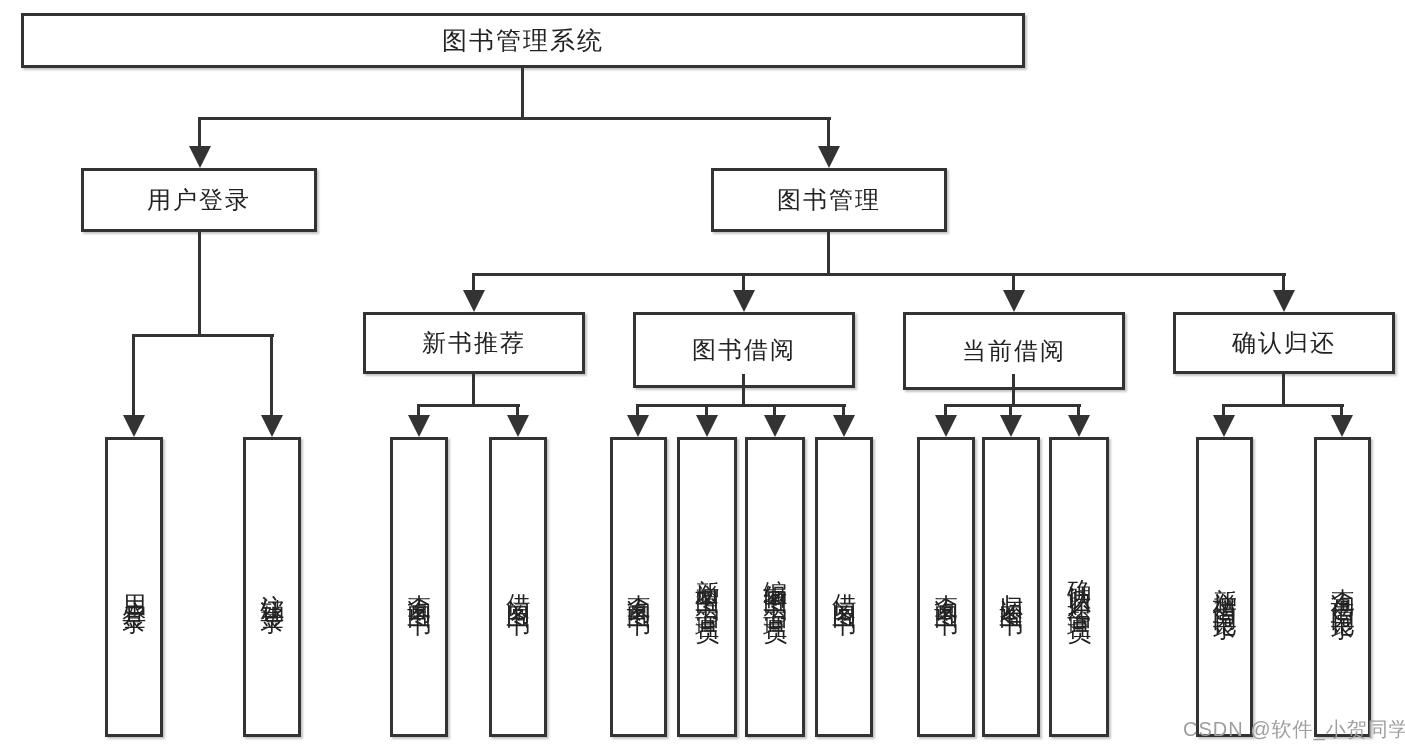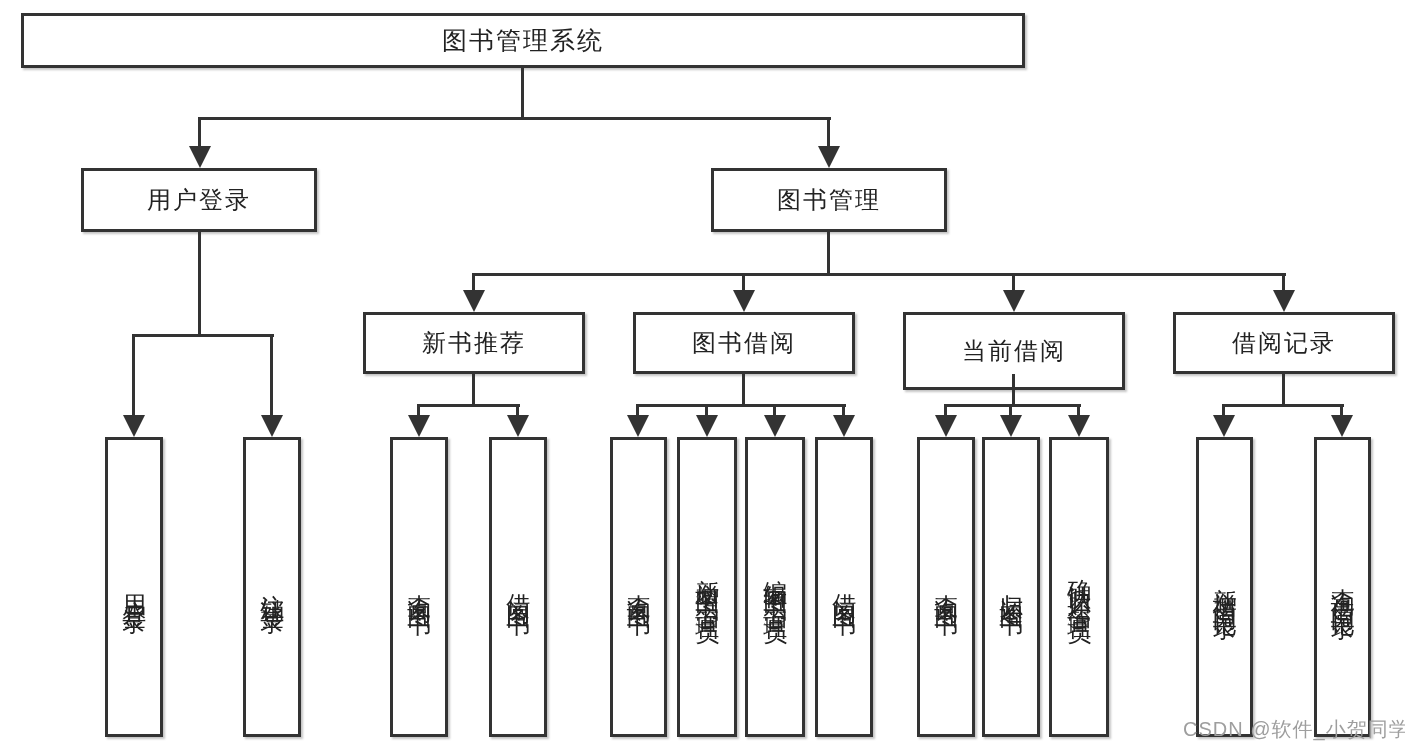--- a/index.html
+++ b/index.html
@@ -45,28 +45,28 @@
   <div class="node" style="left:81px;top:168px;width:236px;height:64px">
     <span class="h-lbl">用户登录</span>
   </div>
   <div class="node" style="left:363px;top:312px;width:222px;height:62px">
     <span class="h-lbl">新书推荐</span>
   </div>
 
   <div class="node" style="left:711px;top:168px;width:236px;height:64px">
     <span class="h-lbl">图书管理</span>
   </div>
-  <div class="node" style="left:633px;top:312px;width:222px;height:62px">
+  <div class="node" style="left:633px;top:312px;width:222px;height:76px">
     <span class="h-lbl">图书借阅</span>
   </div>
   <div class="node" style="left:903px;top:312px;width:222px;height:78px">
     <span class="h-lbl">当前借阅</span>
   </div>
   <div class="node" style="left:1173px;top:312px;width:222px;height:62px">
-    <span class="h-lbl">借阅记录</span>
+    <span class="h-lbl">确认归还</span>
   </div>
 
   <div class="node" style="left:105px;top:437px;width:58px;height:300px">
     <span class="v-lbl">用户登录</span>
   </div>
   <div class="node" style="left:243px;top:437px;width:58px;height:300px">
     <span class="v-lbl">注销登录</span>
   </div>
 
   <div class="node" style="left:390px;top:437px;width:58px;height:300px">

